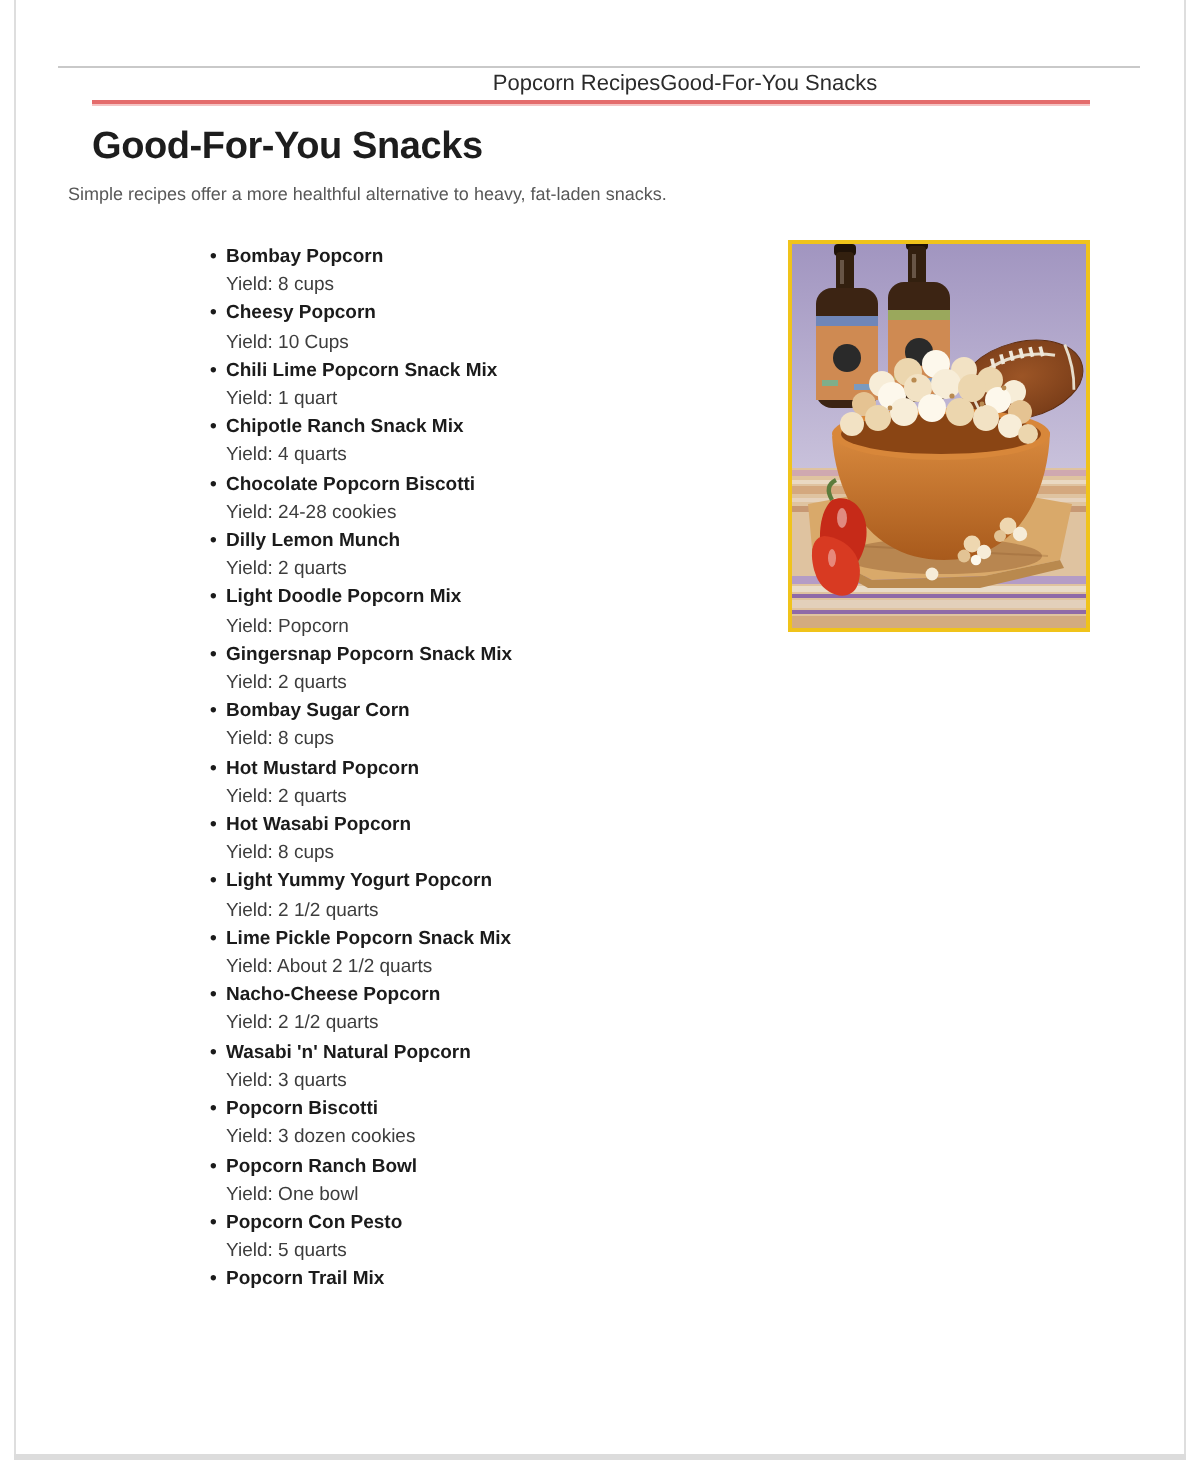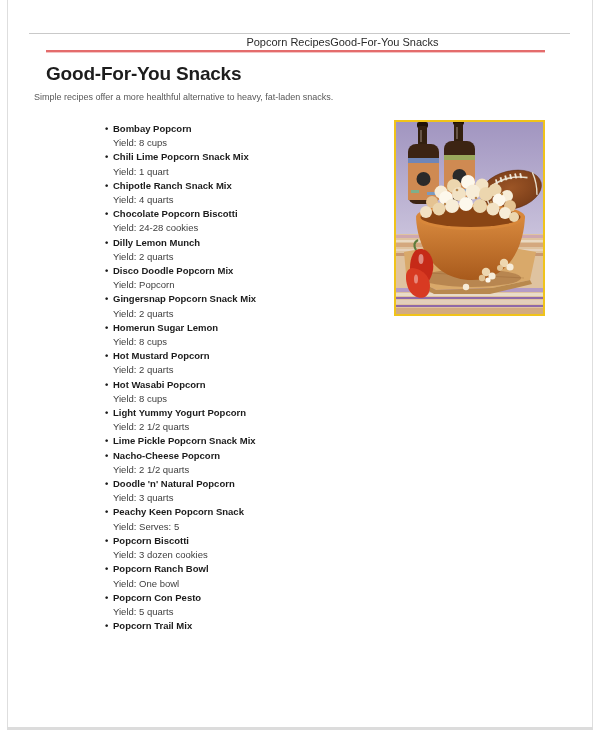--- a/index.html
+++ b/index.html
@@ -75,20 +75,24 @@
 
   <h1 class="page-title">Good-For-You Snacks</h1>
   <p class="page-subtitle">Simple recipes offer a more healthful alternative to heavy, fat-laden snacks.</p>
 
   <div class="recipe-list">
     <div class="recipe">
       <div class="recipe-name">Bombay Popcorn</div>
       <div class="recipe-yield">Yield: 8 cups</div>
     </div>
 
+    <div class="recipe">
+      <div class="recipe-name">Cheesy Popcorn</div>
+      <div class="recipe-yield">Yield: 10 Cups</div>
+    </div>
 
     <div class="recipe">
       <div class="recipe-name">Chili Lime Popcorn Snack Mix</div>
       <div class="recipe-yield">Yield: 1 quart</div>
     </div>
 
     <div class="recipe">
       <div class="recipe-name">Chipotle Ranch Snack Mix</div>
       <div class="recipe-yield">Yield: 4 quarts</div>
     </div>
@@ -98,67 +102,64 @@
       <div class="recipe-yield">Yield: 24-28 cookies</div>
     </div>
 
 
     <div class="recipe">
       <div class="recipe-name">Dilly Lemon Munch</div>
       <div class="recipe-yield">Yield: 2 quarts</div>
     </div>
 
     <div class="recipe">
-      <div class="recipe-name">Disco Doodle Popcorn Mix</div>
+      <div class="recipe-name">Light Doodle Popcorn Mix</div>
       <div class="recipe-yield">Yield: Popcorn</div>
     </div>
 
     <div class="recipe">
       <div class="recipe-name">Gingersnap Popcorn Snack Mix</div>
       <div class="recipe-yield">Yield: 2 quarts</div>
     </div>
 
     <div class="recipe">
-      <div class="recipe-name">Homerun Sugar Lemon</div>
+      <div class="recipe-name">Bombay Sugar Corn</div>
       <div class="recipe-yield">Yield: 8 cups</div>
     </div>
 
     <div class="recipe">
       <div class="recipe-name">Hot Mustard Popcorn</div>
       <div class="recipe-yield">Yield: 2 quarts</div>
     </div>
 
     <div class="recipe">
       <div class="recipe-name">Hot Wasabi Popcorn</div>
       <div class="recipe-yield">Yield: 8 cups</div>
     </div>
 
     <div class="recipe">
       <div class="recipe-name">Light Yummy Yogurt Popcorn</div>
       <div class="recipe-yield">Yield: 2 1/2 quarts</div>
     </div>
 
     <div class="recipe">
       <div class="recipe-name">Lime Pickle Popcorn Snack Mix</div>
+      <div class="recipe-yield">Yield: About 2 1/2 quarts</div>
     </div>
 
     <div class="recipe">
       <div class="recipe-name">Nacho-Cheese Popcorn</div>
       <div class="recipe-yield">Yield: 2 1/2 quarts</div>
     </div>
 
     <div class="recipe">
-      <div class="recipe-name">Doodle 'n' Natural Popcorn</div>
+      <div class="recipe-name">Wasabi 'n' Natural Popcorn</div>
       <div class="recipe-yield">Yield: 3 quarts</div>
     </div>
 
-    <div class="recipe">
-      <div class="recipe-name">Peachy Keen Popcorn Snack</div>
-      <div class="recipe-yield">Yield: Serves: 5</div>
-    </div>
 
     <div class="recipe">
       <div class="recipe-name">Popcorn Biscotti</div>
       <div class="recipe-yield">Yield: 3 dozen cookies</div>
     </div>
 
     <div class="recipe">
       <div class="recipe-name">Popcorn Ranch Bowl</div>
       <div class="recipe-yield">Yield: One bowl</div>
     </div>

